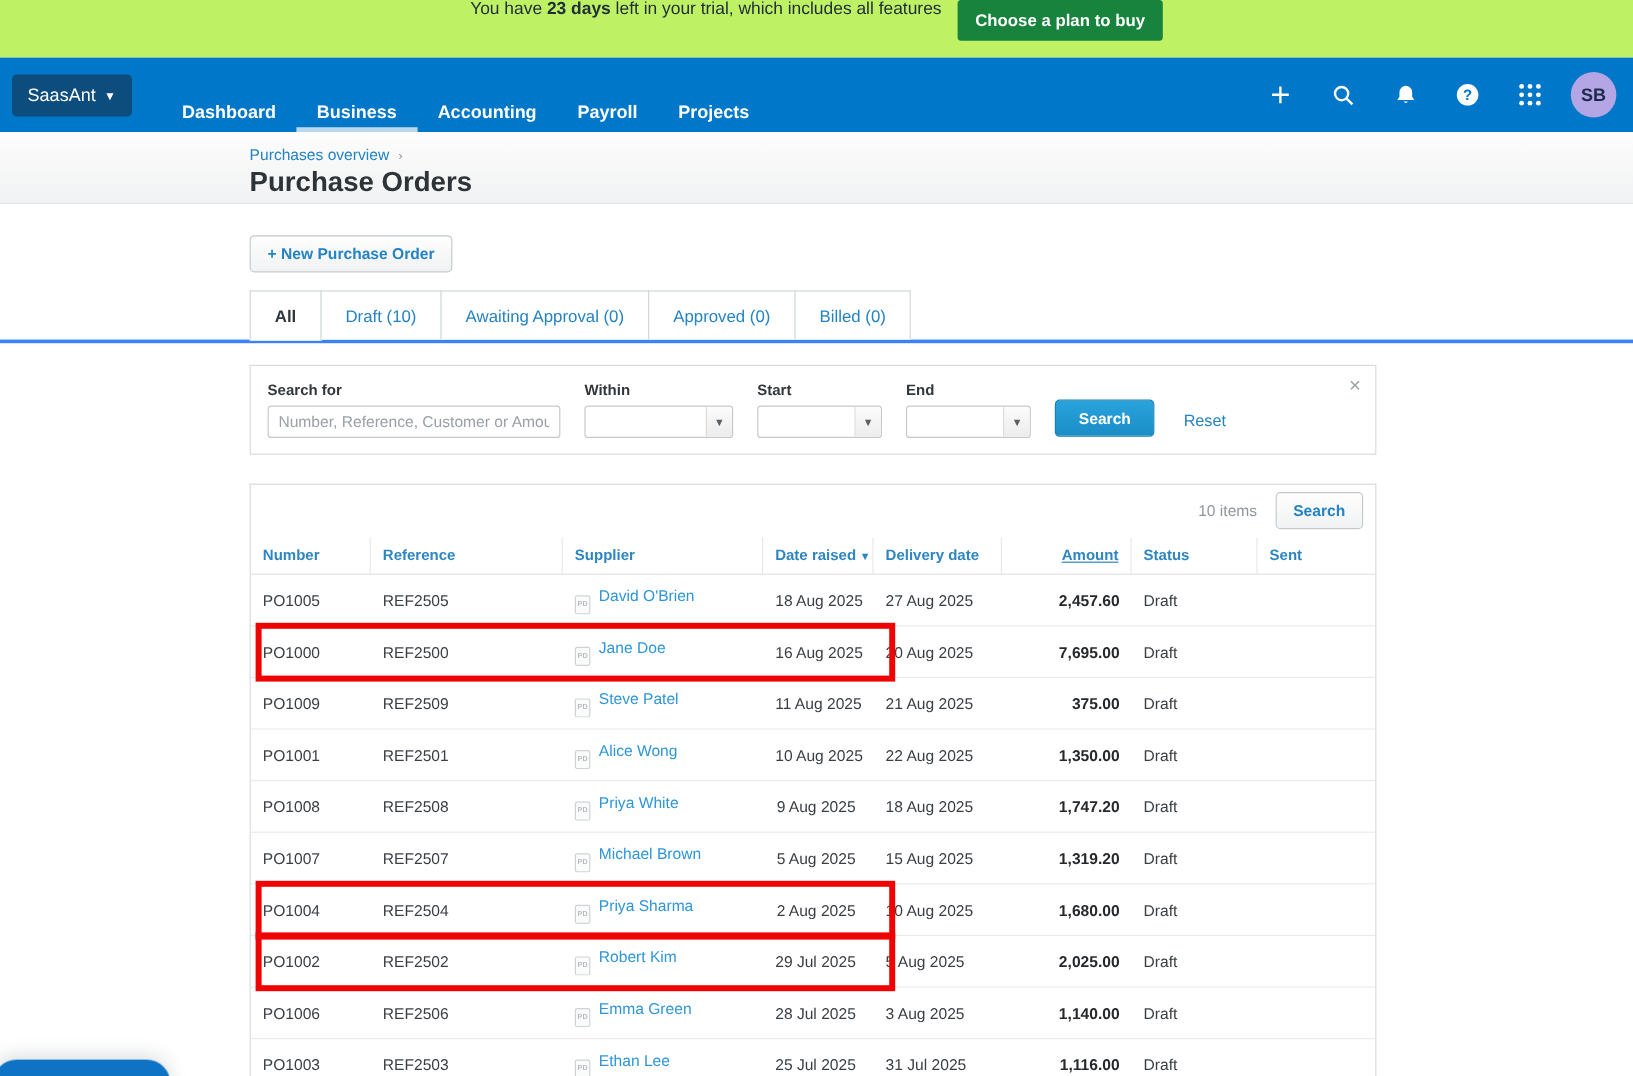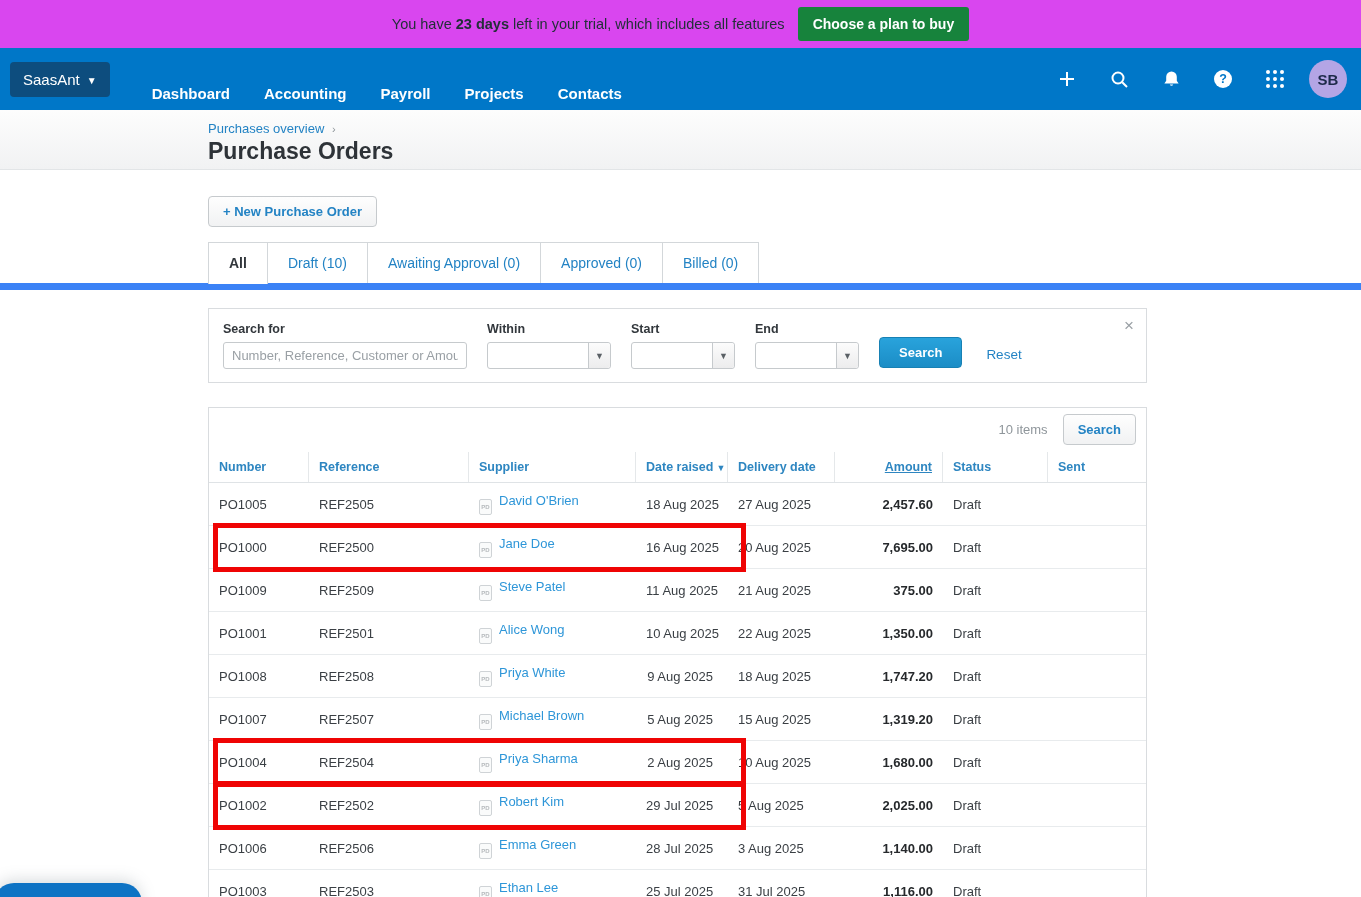--- a/index.html
+++ b/index.html
@@ -2,21 +2,21 @@
 <html><head>
 <meta charset="utf-8">
 <style>
   * { box-sizing: border-box; }
   html,body { margin:0; padding:0; }
   body {
     width:1361px; height:897px; overflow:hidden; position:relative;
     font-family:"Liberation Sans", sans-serif; background:#fff; color:#32373c;
   }
   
-  .trial-banner { height:48px; background:#d946ef; display:flex; align-items:center; justify-content:center; gap:13px; font-size:14.5px; color:#222f38; }
+  .trial-banner { height:48px; background:#bef264; display:flex; align-items:flex-start; justify-content:center; gap:13px; font-size:14.5px; color:#222f38; }
   .trial-banner b { font-weight:bold; }
   .cta-btn { background:#17833c; color:#fff; font-weight:bold; font-size:14px; border:none; border-radius:3px; padding:9px 15px; cursor:pointer; }
   
   .navbar { height:62px; background:#0077c8; display:flex; align-items:center; padding:0 14px 0 10px; }
   .org-btn { background:#0d4d7e; color:#fff; font-size:15px; padding:9px 13px; border-radius:4px; margin-right:25px; cursor:pointer; display:flex; align-items:center; gap:7px; }
   .org-caret { font-size:10px; position:relative; top:1px; }
   .nav-items { display:flex; height:62px; }
   .nav-item { color:#fff; font-weight:bold; font-size:15px; padding:15px 17px; line-height:62px; position:relative; cursor:pointer; }
   .nav-item.active::after { content:""; position:absolute; left:0; right:0; bottom:0; height:4px; background:#b9d8ec; }
   .nav-right { margin-left:auto; display:flex; align-items:center; }
@@ -26,21 +26,21 @@
   .page-header { height:60px; background:linear-gradient(#fdfdfd,#f1f2f3); border-bottom:1px solid #e2e5e7; padding:11px 0 16px 208px; }
   .breadcrumb-row { font-size:13px; }
   .breadcrumb-link { color:#2383c4; text-decoration:none; cursor:pointer; }
   .breadcrumb-sep { color:#8d9499; font-size:11px; margin-left:4px; }
   .page-title { font-size:23px; font-weight:bold; color:#2e3338; margin-top:2px; }
   
   .content { padding-left:208px; }
   .btn-light { background:linear-gradient(#fefefe,#f1f2f3); border:1px solid #c6cacd; border-radius:4px; color:#2383c4; font-weight:bold; font-size:13px; padding:7px 14px; cursor:pointer; }
   .new-po { margin-top:26px; display:inline-block; }
   
-  .tabs-strip { margin-top:15px; margin-left:-208px; padding-left:208px; display:flex; align-items:flex-end; border-bottom:7px solid #3b82f6; }
+  .tabs-strip { margin-top:15px; margin-left:-208px; padding-left:208px; display:flex; align-items:flex-end; border-bottom:3px solid #3b82f6; }
   .tab { border:1px solid #d3d7da; border-bottom:none; background:#fff; color:#2383c4; font-size:14px; padding:12px 20px; margin-right:-1px; cursor:pointer; }
   .tab.active { color:#32373c; font-weight:bold; margin-bottom:-1px; padding-bottom:13px; background:#fff; z-index:2; position:relative; }
   
   .search-panel { margin-top:18px; width:939px; border:1px solid #d9dcdf; padding:13px 14px; position:relative; display:flex; gap:6px; }
   .sp-group { margin-right:0; }
   .sp-label { font-size:12.5px; font-weight:bold; color:#32373c; margin-bottom:6px; }
   .sp-input { height:27px; width:244px; border:1px solid #c6cacd; border-radius:3px; font-size:13px; padding:0 8px; color:#6b7277; font-family:"Liberation Sans",sans-serif; }
   .sp-input::placeholder { color:#9aa0a5; }
   .sp-select { height:27px; border:1px solid #c6cacd; border-radius:3px; background:#fff; position:relative; cursor:pointer; }
   .sp-select .caret-box { position:absolute; right:0; top:0; bottom:0; width:22px; background:linear-gradient(#fcfcfc,#ececed); border-left:1px solid #c6cacd; border-radius:0 3px 3px 0; display:flex; align-items:center; justify-content:center; color:#5a6065; font-size:9px; }
@@ -81,24 +81,24 @@
   <button class="cta-btn">Choose a plan to buy</button>
 </div>
 
 <div class="navbar">
   <div class="org-btn">
     <span>SaasAnt</span>
     <span class="org-caret">▼</span>
   </div>
   <div class="nav-items">
     <div class="nav-item">Dashboard</div>
+    <div class="nav-item active">Business</div>
     <div class="nav-item">Accounting</div>
     <div class="nav-item">Payroll</div>
     <div class="nav-item">Projects</div>
-    <div class="nav-item">Contacts</div>
   </div>
   <div class="nav-right">
     <div class="icon-btn">
       <svg width="18" height="18" viewBox="0 0 18 18">
           <path d="M9 2v14M2 9h14" stroke="#fff" stroke-width="2" fill="none"></path>
         </svg>
     </div>
     <div class="icon-btn">
       <svg width="19" height="19" viewBox="0 0 19 19">
           <circle cx="8" cy="8" r="5.5" stroke="#fff" stroke-width="2" fill="none"></circle>

